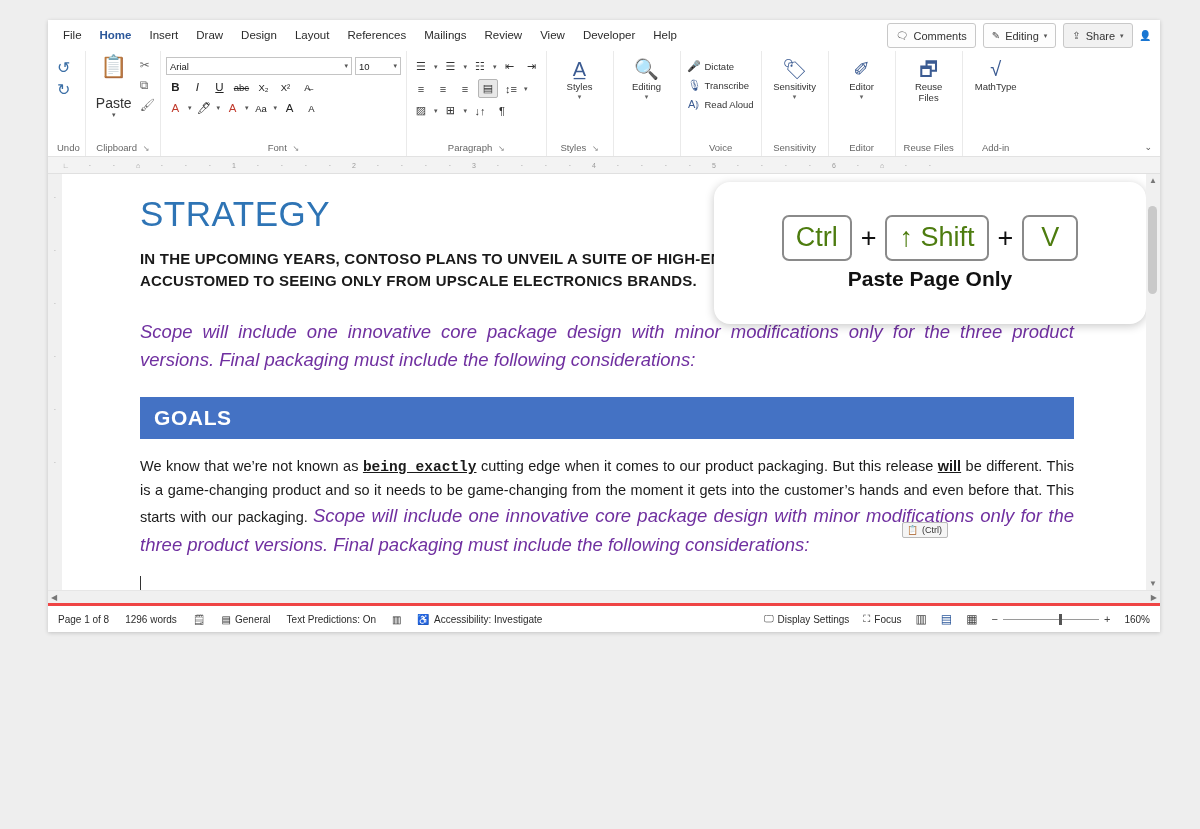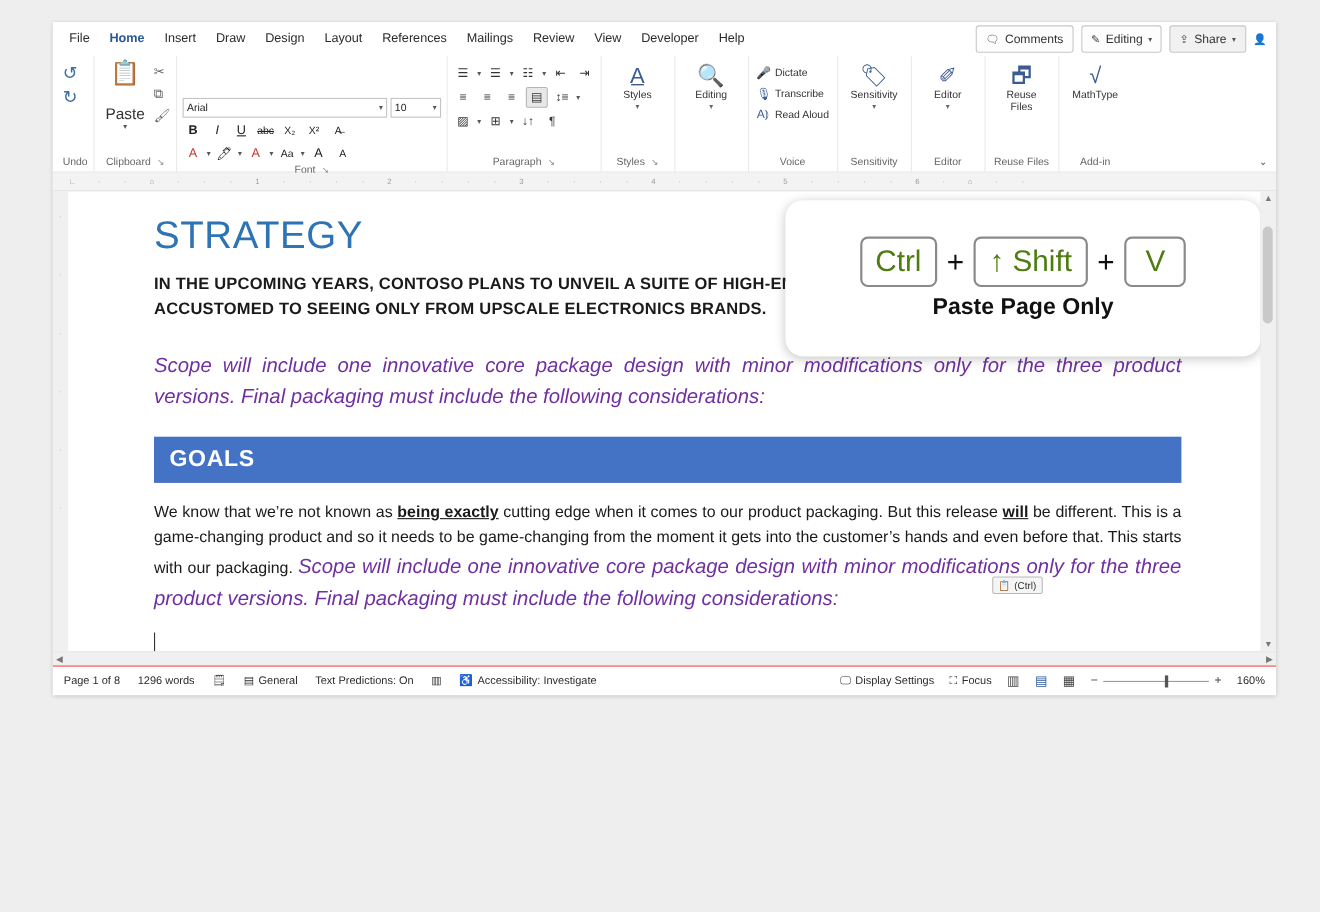--- a/index.html
+++ b/index.html
@@ -122,21 +122,20 @@
   .font-name-box, .font-size-box {
     border: 1px solid #c4c4c4;
     height: 16px;
     font-size: 9.5px;
     color: #222;
     display: flex;
     align-items: center;
     padding: 0 3px;
     background: #fff;
     justify-content: space-between;
-    margin-top: 32px;
   }
   .font-name-box { width: 178px; }
   .font-size-box { width: 38px; }
   .fbtn {
     width: 19px; height: 18px;
     display: flex; align-items: center; justify-content: center;
     font-size: 11.5px; color: #222;
     border-radius: 2px;
   }
   .fbtn.small { font-size: 9.5px; }
@@ -257,21 +256,21 @@
     line-height: 1.55;
     text-align: justify;
   }
   p.body {
     margin: 0;
     font-size: 14.5px;
     color: #1a1a1a;
     line-height: 1.6;
     text-align: justify;
   }
-  p.body .uline { text-decoration: underline; font-weight: bold; }
+  p.body .uline { text-decoration: underline; font-weight: bold; font-family: Liberation Mono, monospace; }
   p.body .u2 { text-decoration: underline; font-weight: bold; }
   .inline-purple {
     color: #7030a0;
     font-style: italic;
     font-size: 18.5px;
     line-height: 1.55;
   }
   .caret-line {
     display: inline-block;
     width: 1px; height: 20px;
@@ -325,21 +324,21 @@
   .overlay-caption {
     font-size: 21px;
     font-weight: bold;
     color: #111;
   }
 
   
   .statusbar {
     height: 26px;
     background: #ffffff;
-    border-top: 1px solid #ef4444;
+    border-top: 3px solid #ef4444;
     display: flex;
     align-items: center;
     font-size: 10px;
     color: #2b2b2b;
     padding: 0 10px;
     gap: 16px;
     position: relative;
   }
   .sb-item { display: flex; align-items: center; gap: 4px; white-space: nowrap; }
   .sb-right { margin-left: auto; display: flex; align-items: center; gap: 14px; }

